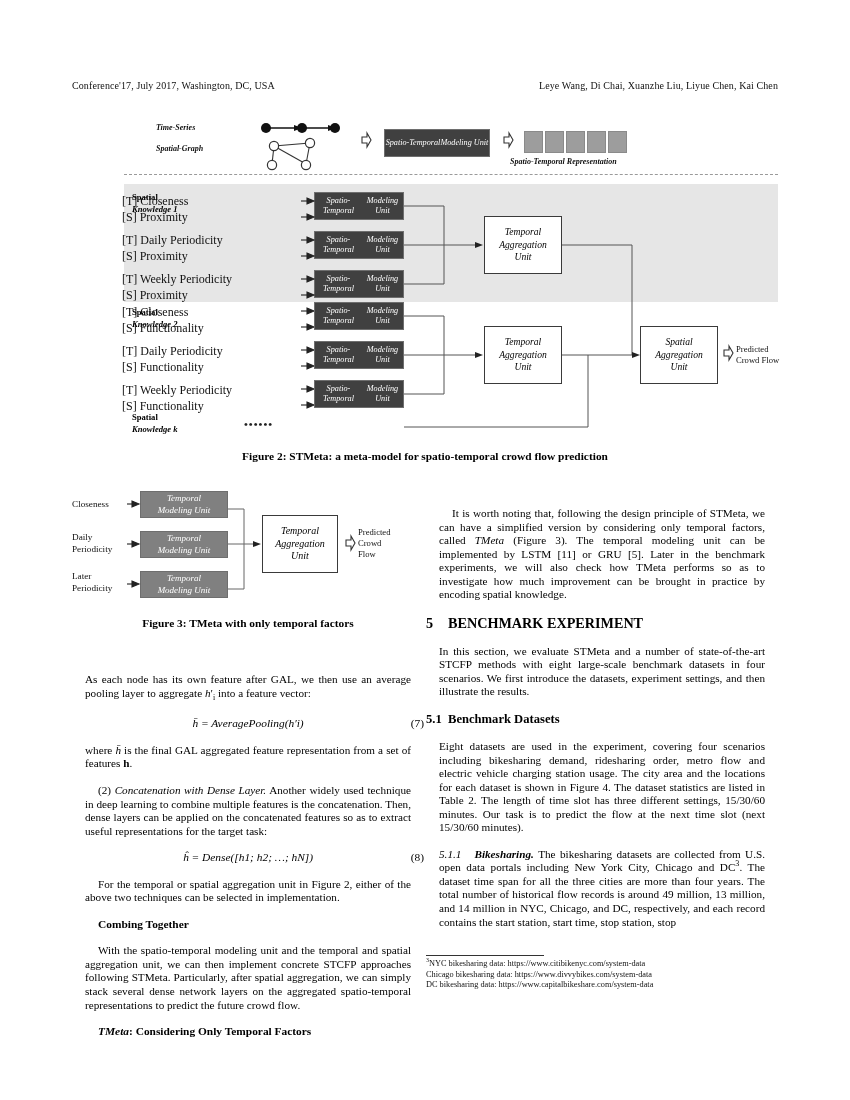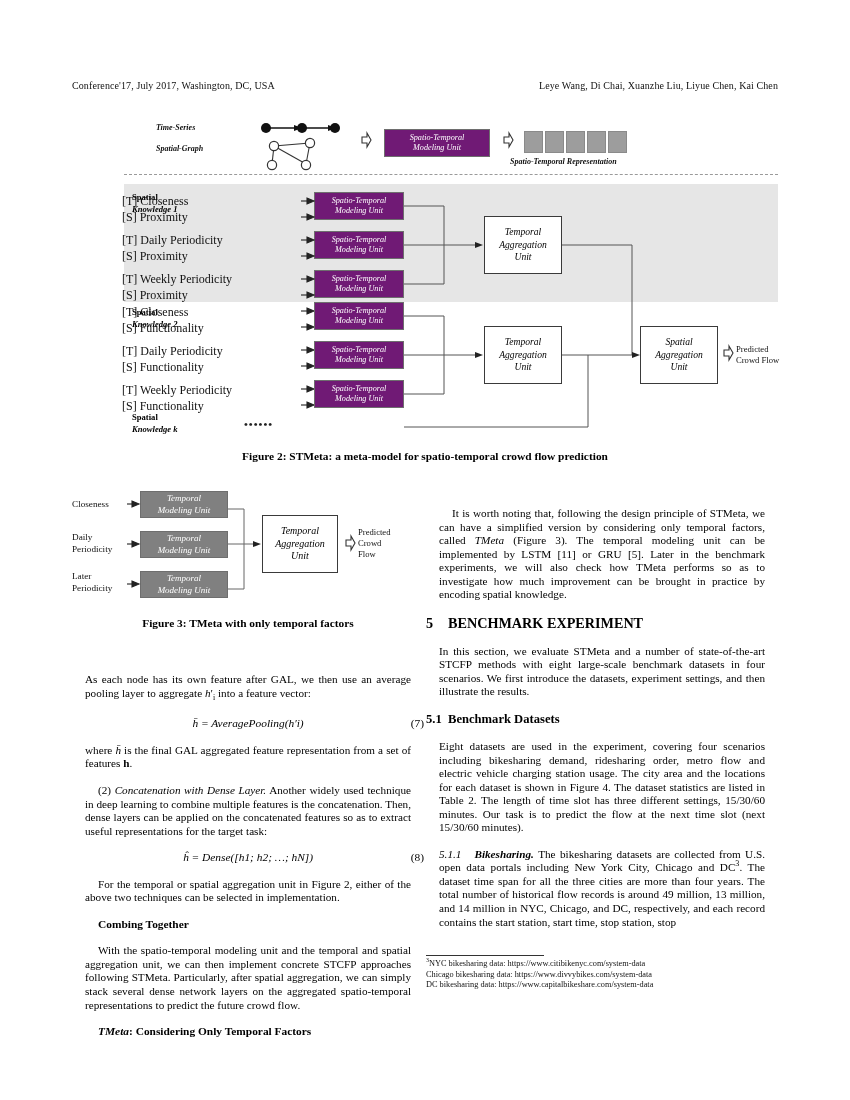--- a/index.html
+++ b/index.html
@@ -60,29 +60,29 @@
     top: 62px;
     width: 654px;
     border-top: 1px dashed #9a9a9a;
   }
   .grayband {
     position: absolute;
     background: #e6e6e6;
   }
   .stbox {
     position: absolute;
-    background: #701a75;
+    background: #404040;
     border: 1px solid #6e6e6e;
     color: #ffffff;
     font-style: italic;
     font-size: 8.2px;
     line-height: 10.5px;
     text-align: center;
     display: flex;
-    flex-direction: column;
+    flex-direction: row;
     align-items: center;
     justify-content: center;
     box-sizing: border-box;
   }
   .whitebox {
     position: absolute;
     background: #ffffff;
     border: 1px solid #3a3a3a;
     color: #000;
     font-style: italic;

